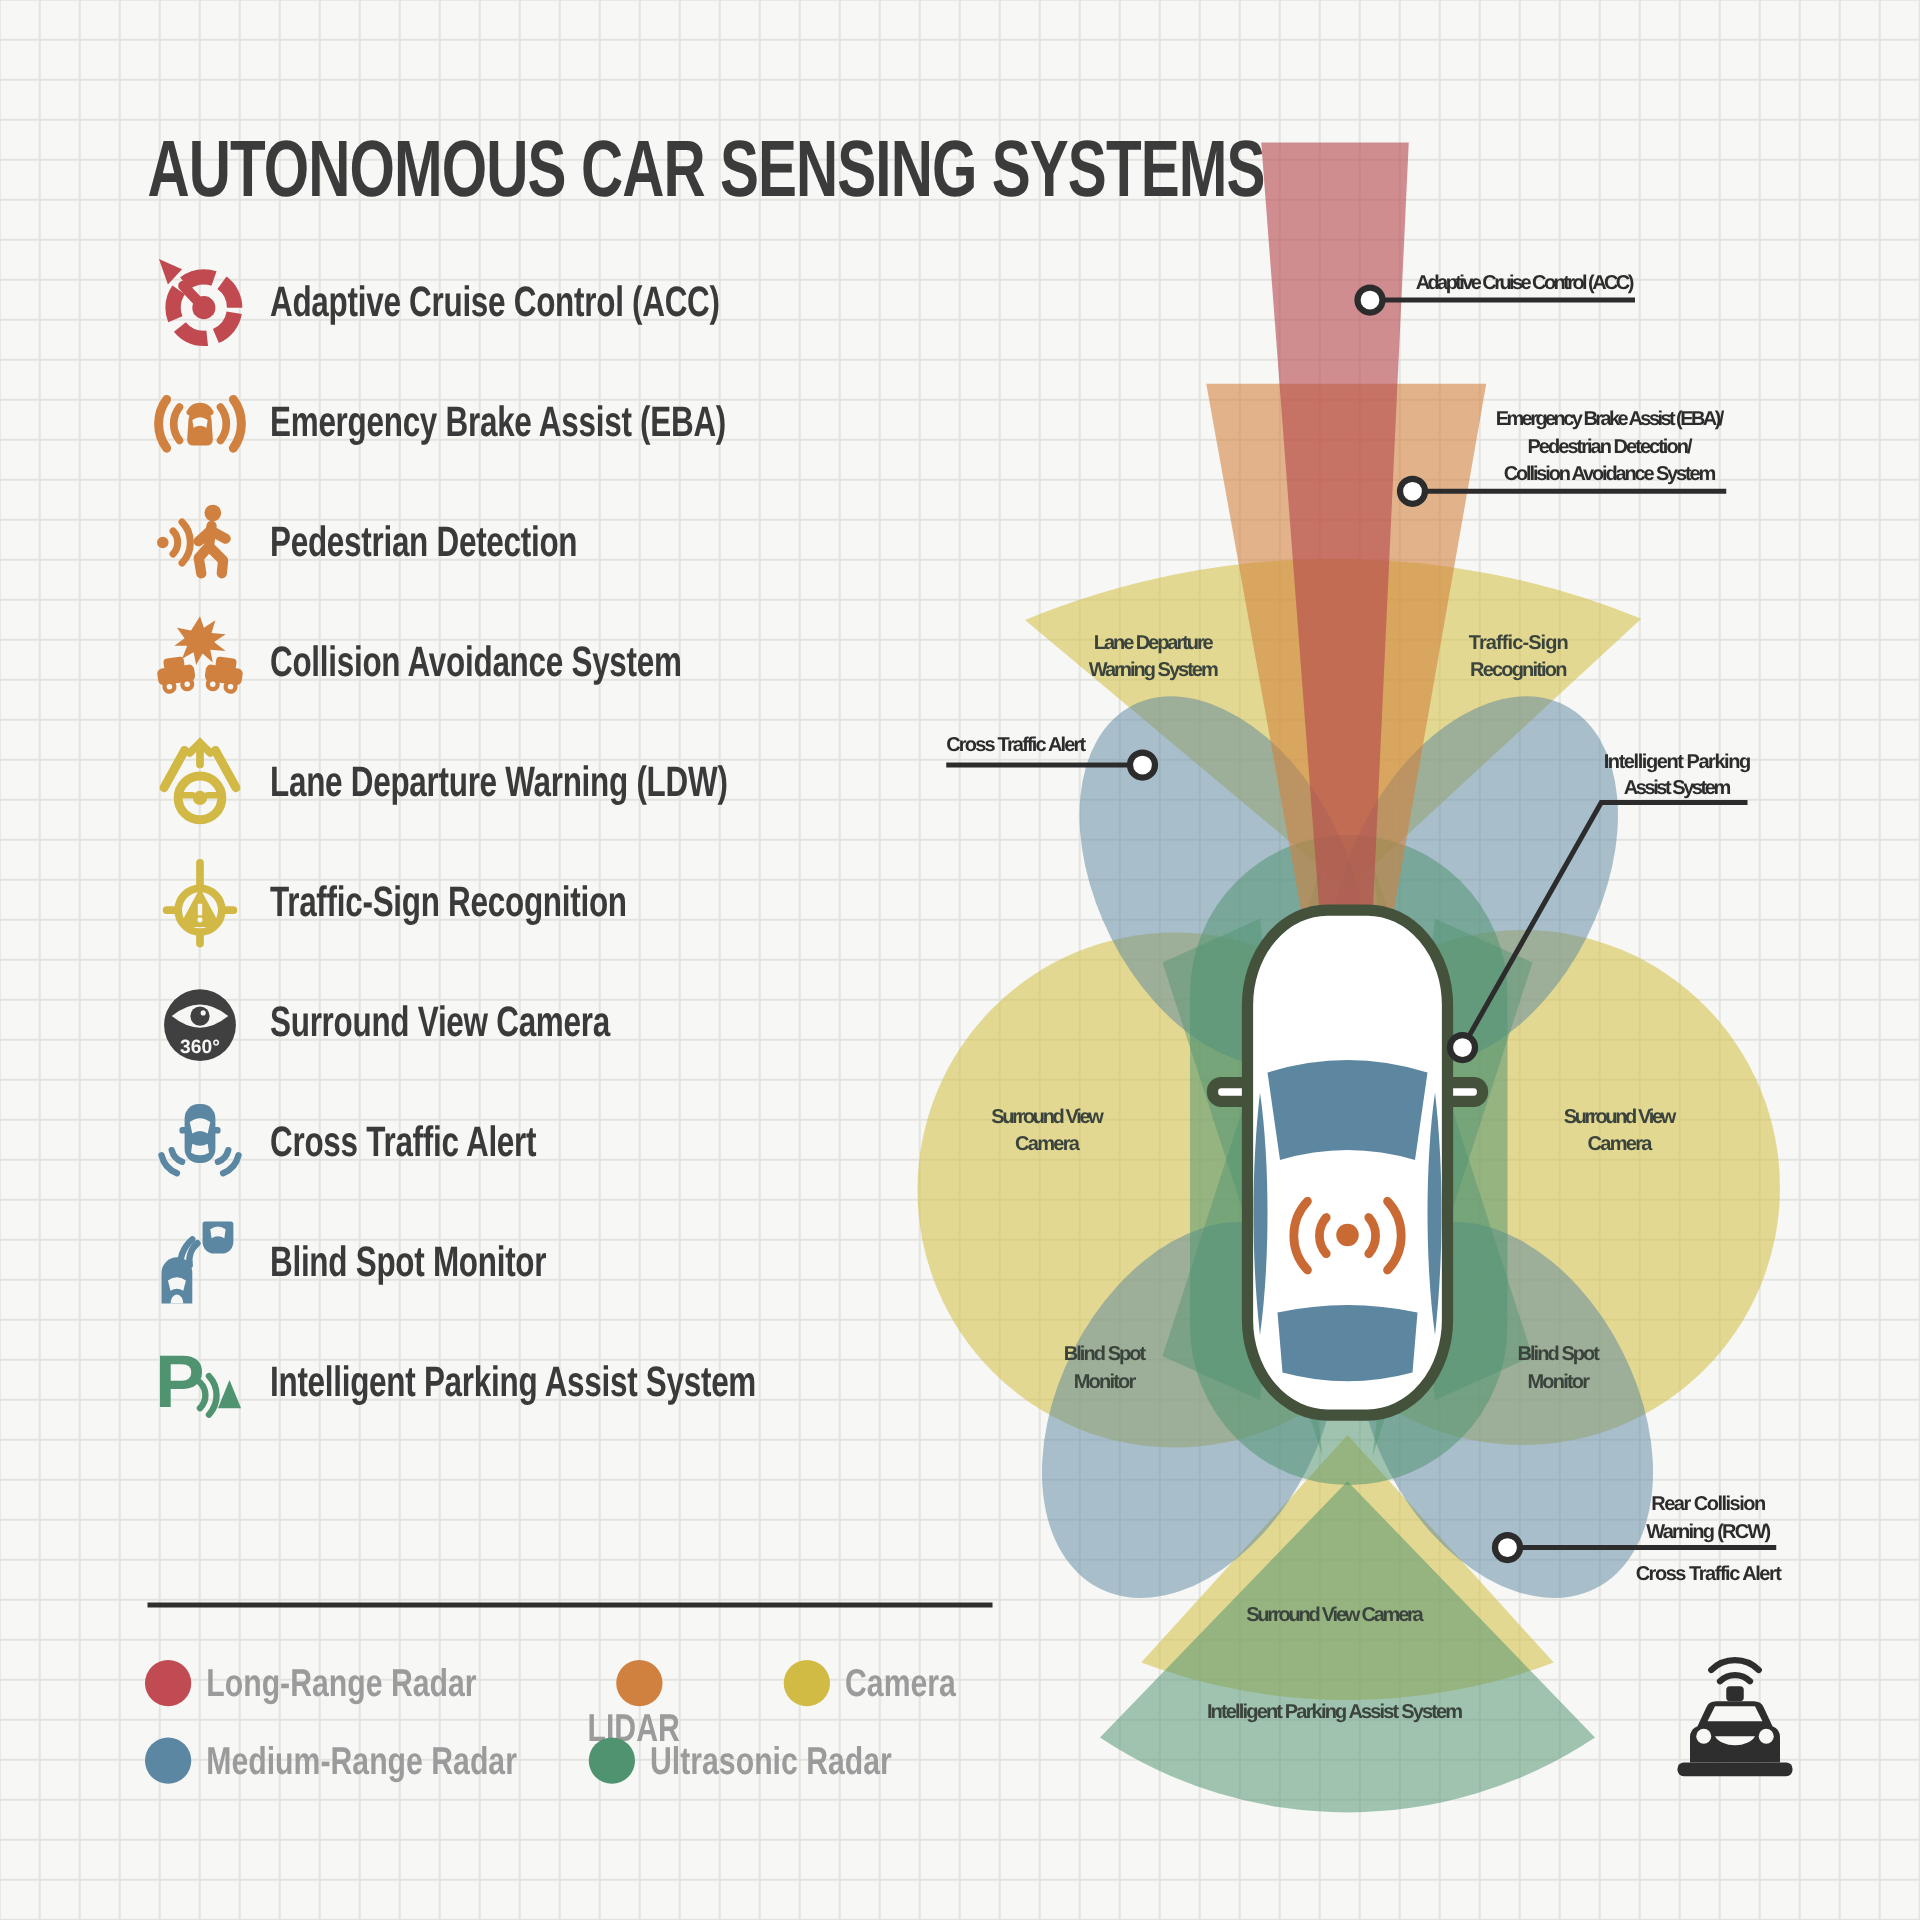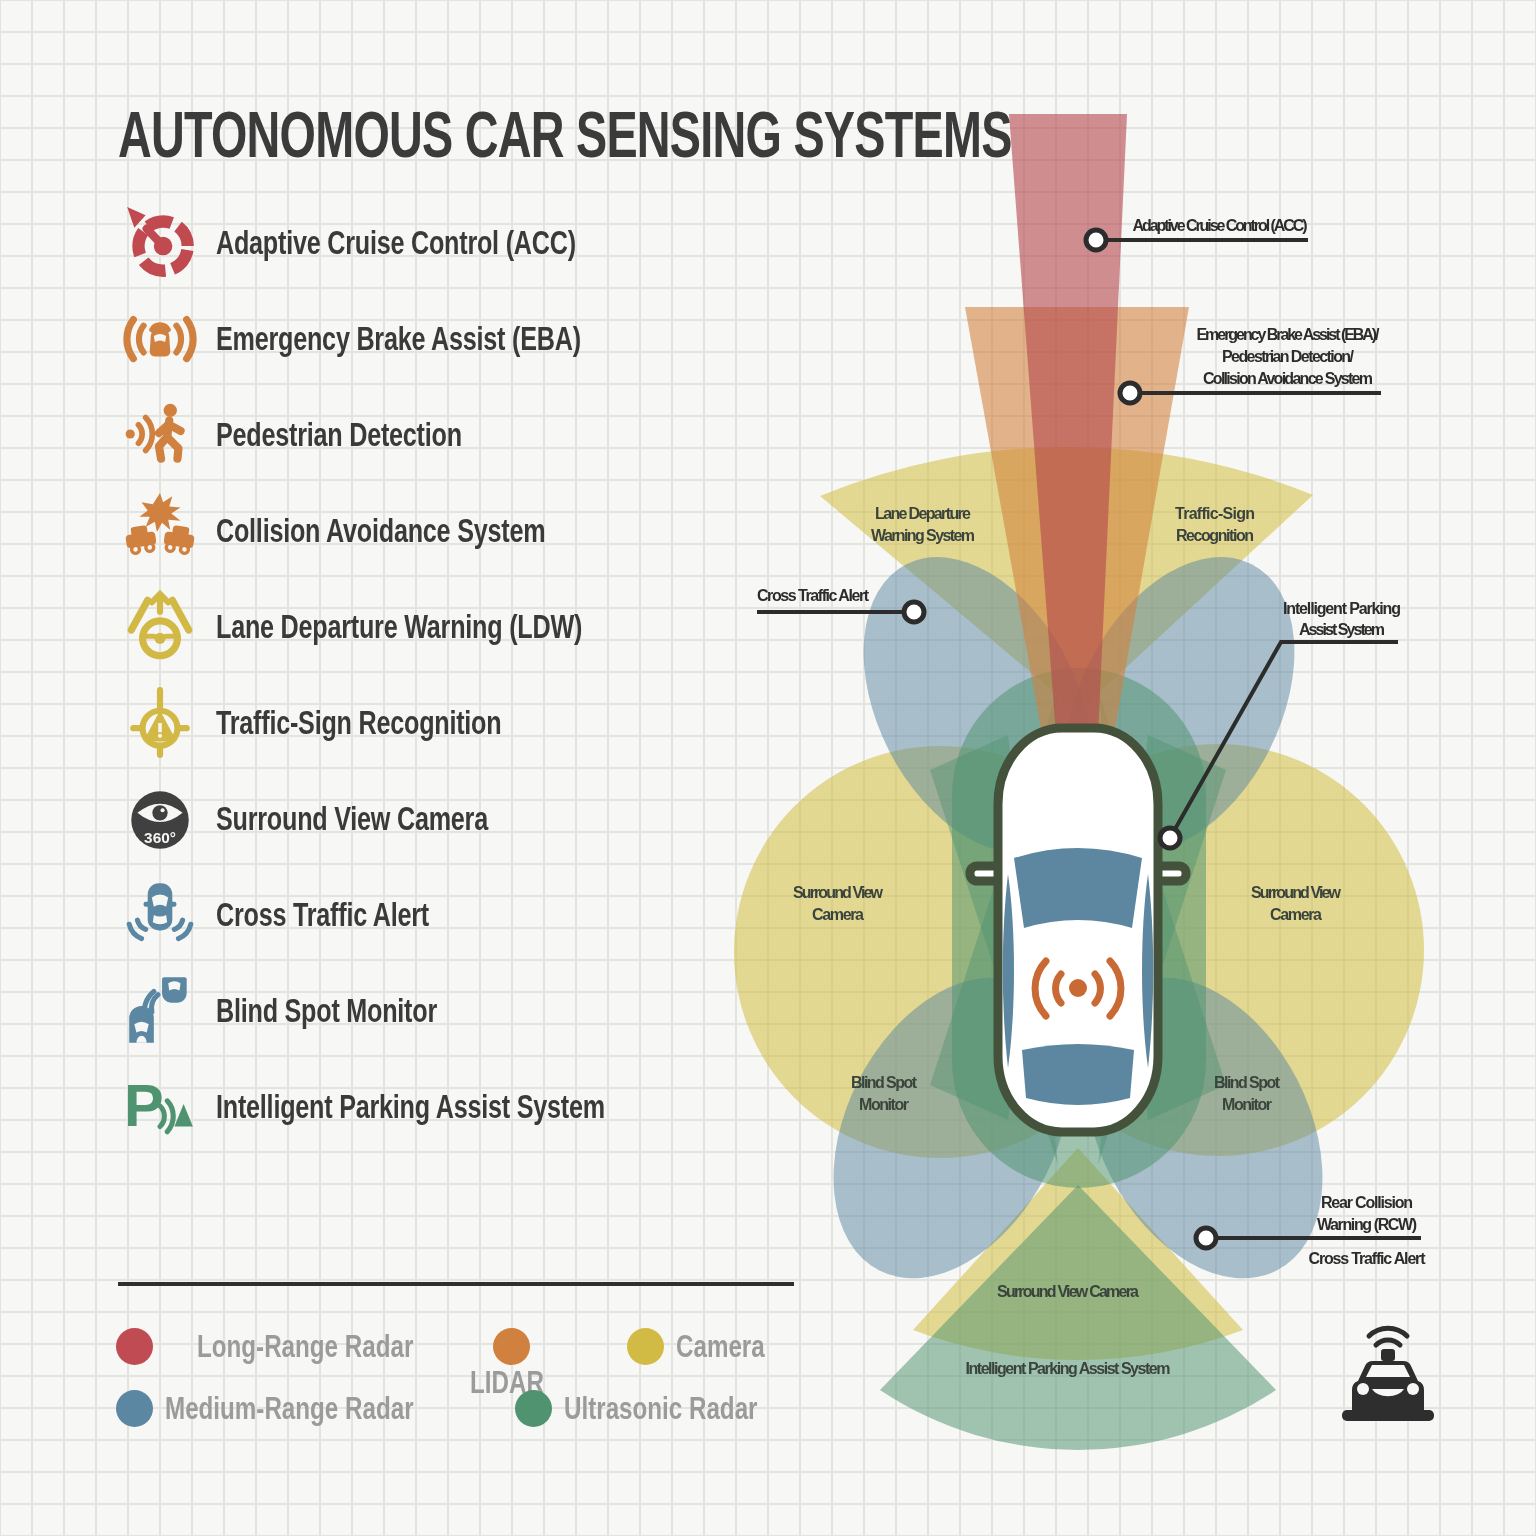--- a/index.html
+++ b/index.html
@@ -327,34 +327,34 @@
           </g>
           <path d="M61,36 l9,22 h-18 z" fill="currentColor"></path>
         </svg>
       </span>
       <span class="flabel">Intelligent Parking Assist System</span>
     </li>
   </ul>
 
   <div class="divider"></div>
 
-  <div class="lgd" style="left:116px;top:1328px;gap:32px;">
+  <div class="lgd" style="left:116px;top:1328px;">
     <span class="dot" style="background-color: rgb(193, 75, 82);"></span>
     <span class="txt">Long-Range Radar</span>
   </div>
   <div class="lgd" style="left:458px;top:1328px;flex-direction:column;">
     <span class="dot" style="background-color: rgb(208, 128, 63);"></span>
     <span class="txt">LIDAR</span>
   </div>
   <div class="lgd" style="left:627px;top:1328px;">
     <span class="dot" style="background-color: rgb(210, 187, 68);"></span>
     <span class="txt">Camera</span>
   </div>
   <div class="lgd" style="left:116px;top:1390px;text-align:center;">
     <span class="dot" style="background-color: rgb(91, 135, 162);"></span>
     <span class="txt">Medium-Range Radar</span>
   </div>
-  <div class="lgd" style="left:515px;top:1390px;">
+  <div class="lgd" style="left:471px;top:1390px;">
     <span class="dot" style="background-color: rgb(79, 147, 112);"></span>
     <span class="txt">Ultrasonic Radar</span>
   </div>
 
 </div>
 
 </body></html>

